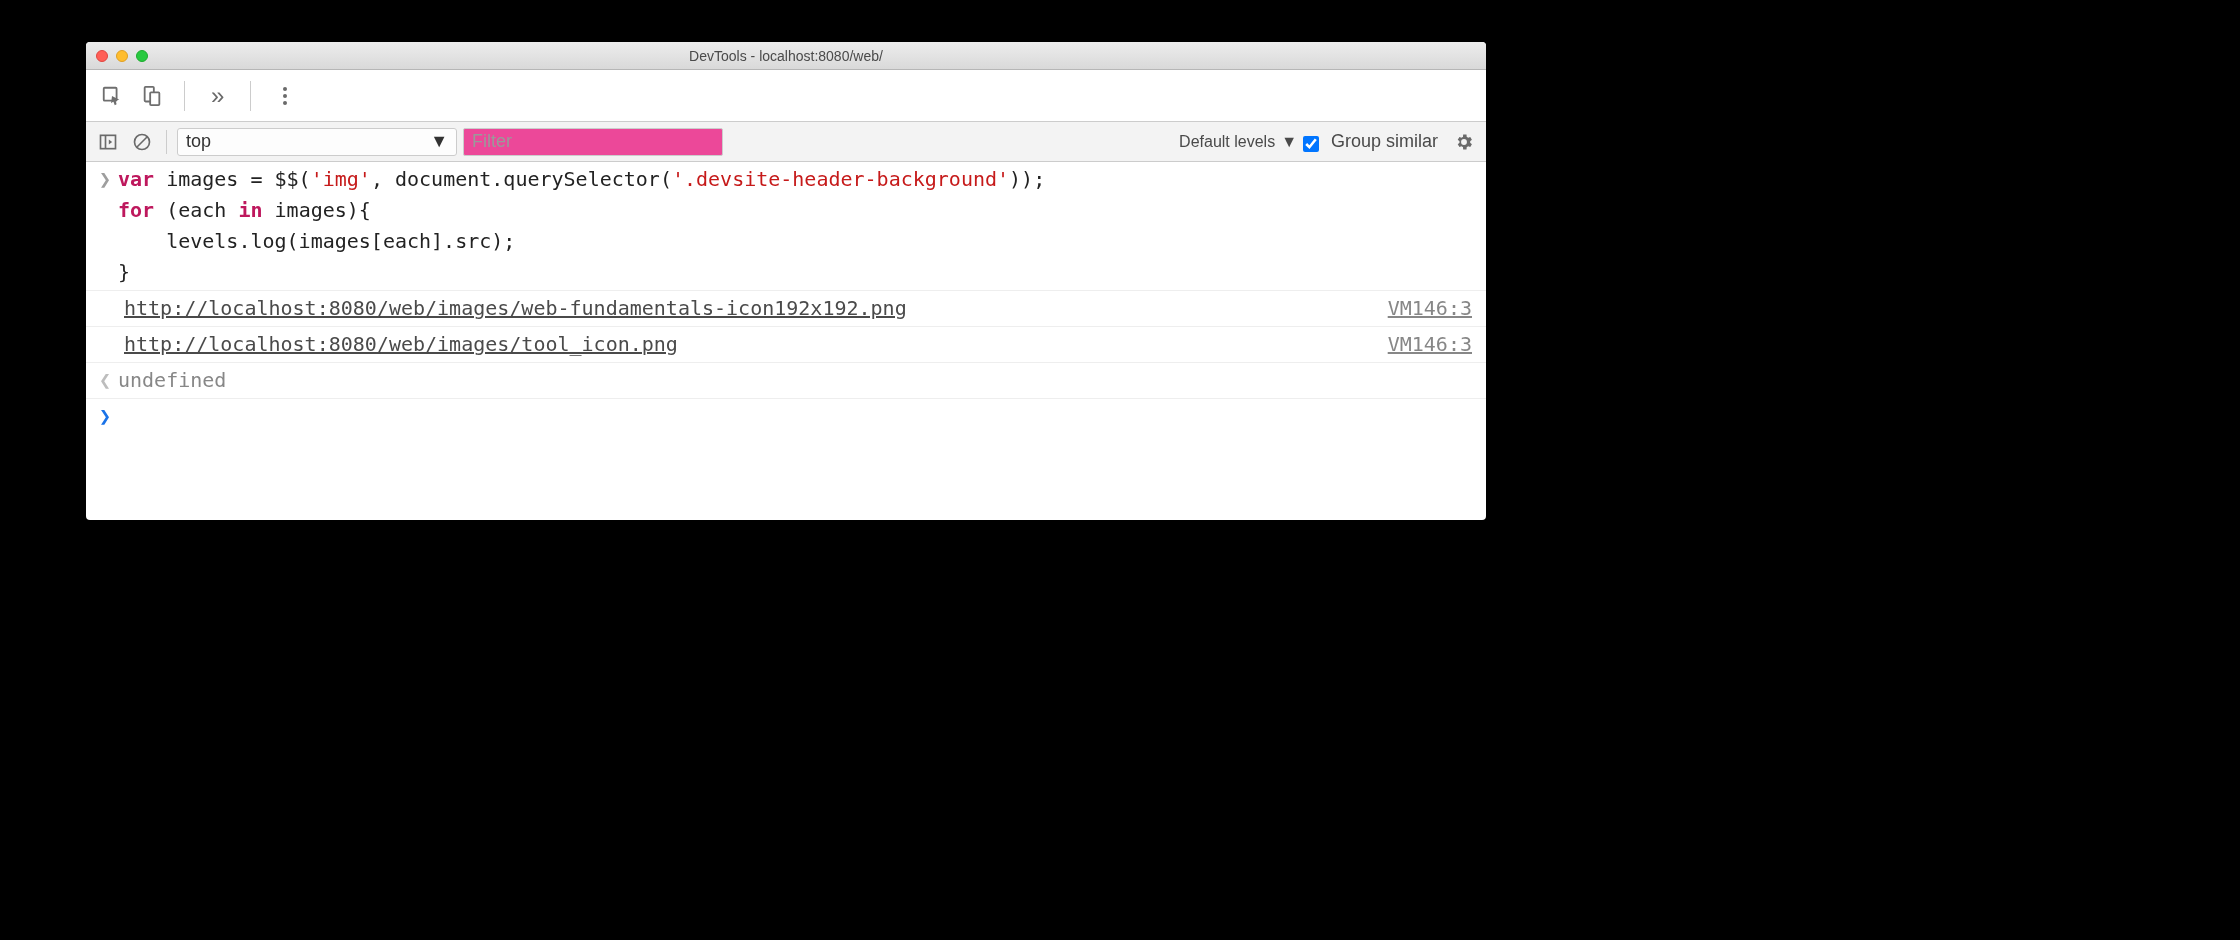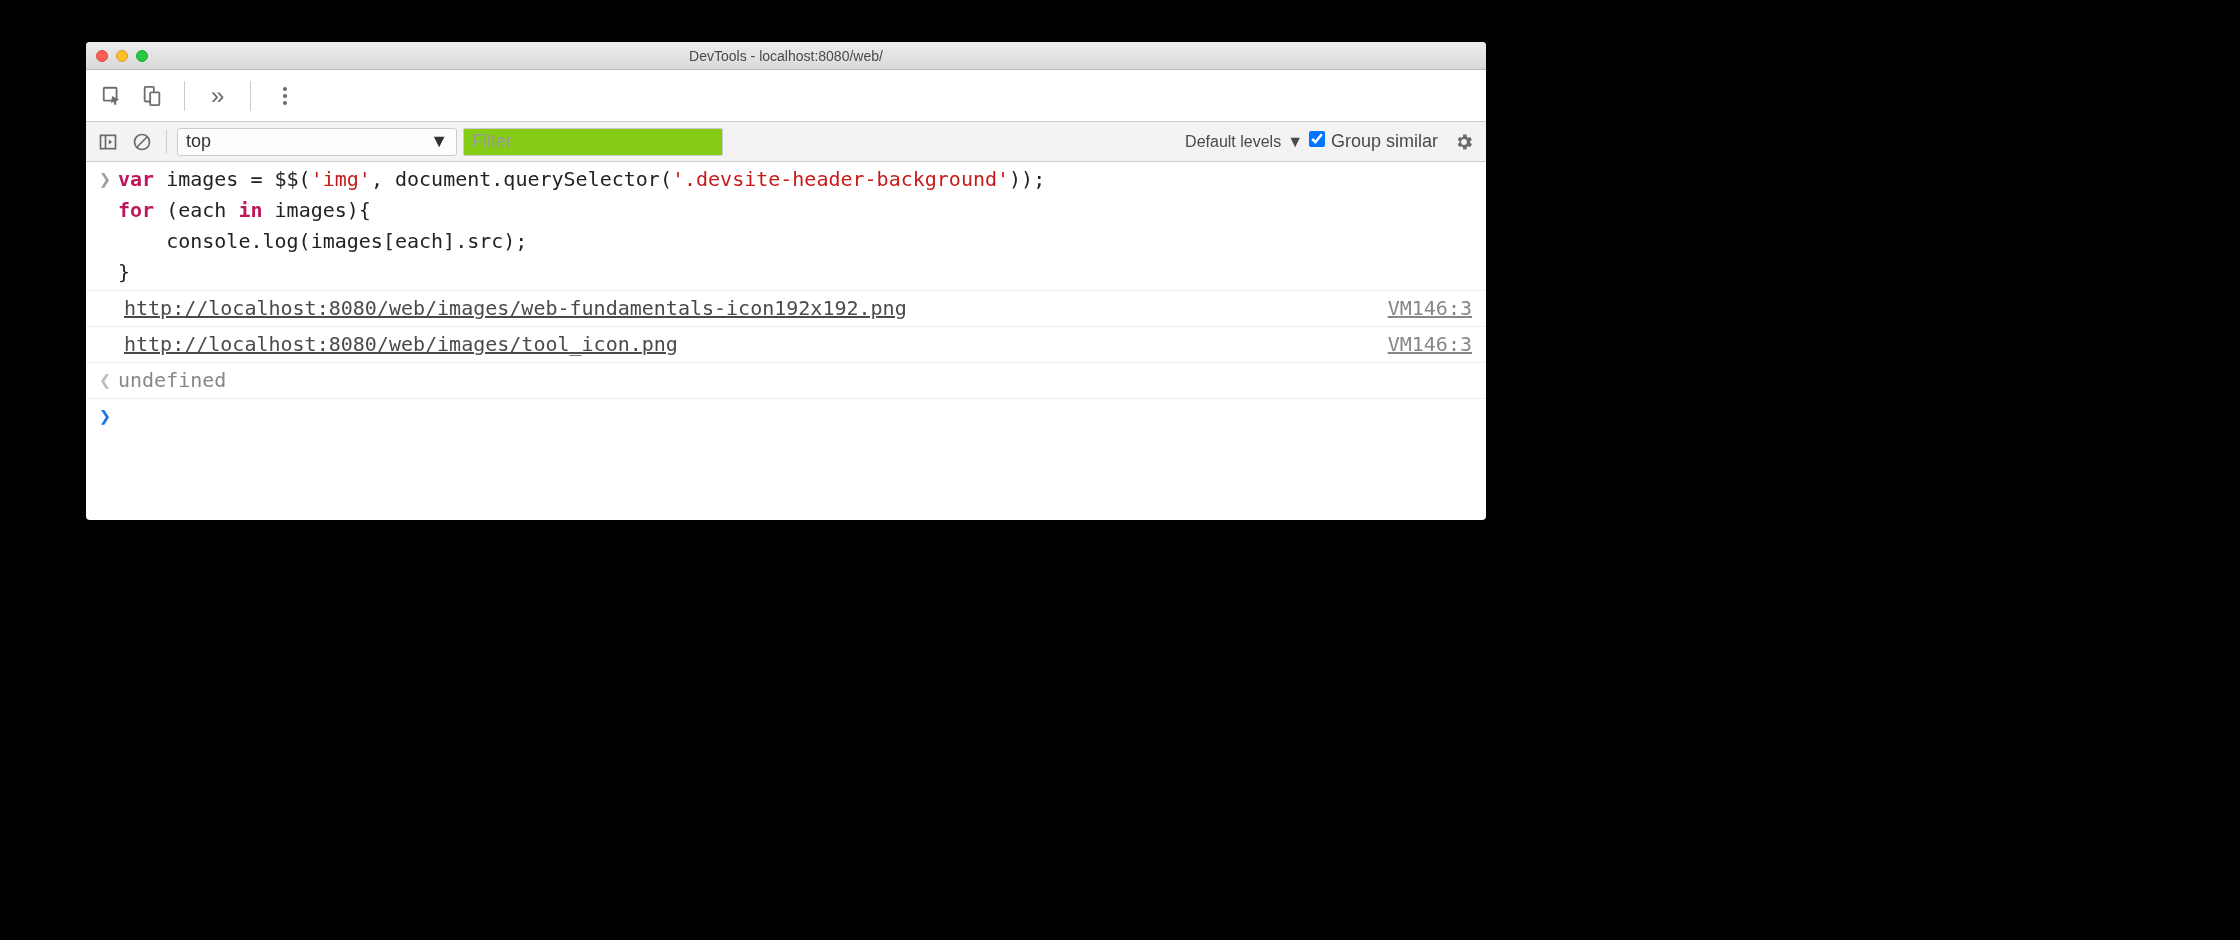--- a/index.html
+++ b/index.html
@@ -129,31 +129,31 @@
     border-radius: 3px;
     display:flex; align-items:center; justify-content:space-between;
     padding: 0 8px;
     font-size: 18px;
     color:#333;
     cursor:pointer;
     gap:36px;
   }
   .filter-input {
     width: 260px; height:28px;
-    border:1px solid #ccc; background:#84cc16; border-radius:2px;
+    border:1px solid #ccc; background:#ec4899; border-radius:2px;
     font-size:18px; padding:0 8px; color:#333;
   }
   .filter-input::placeholder{ color:#9a9a9a; }
   .levels {
     display:flex; align-items:center; gap:6px;
     font-size:16px; color:#4a4a4a; cursor:pointer;
     margin-left:auto;
   }
   .chk {
-    display:flex; align-items:flex-start; gap:6px;
+    display:flex; align-items:flex-end; gap:12px;
     font-size:18px; color:#4a4a4a; cursor:pointer;
   }
   .chk input { width:16px; height:16px; }
   .gear { color:#6a6a6a; cursor:pointer; margin-left:6px; }
 
   .console {
     flex: 1;
     overflow: auto;
     font-family: Menlo, Consolas, monospace;
     font-size: 20px;
@@ -249,21 +249,21 @@
         <path d="M19.4 13a7.5 7.5 0 000-2l2.1-1.6-2-3.5-2.5 1a7.5 7.5 0 00-1.7-1L15 3h-4l-.3 2.9a7.5 7.5 0 00-1.7 1l-2.5-1-2 3.5L6.6 11a7.5 7.5 0 000 2l-2.1 1.6 2 3.5 2.5-1a7.5 7.5 0 001.7 1L11 21h4l.3-2.9a7.5 7.5 0 001.7-1l2.5 1 2-3.5L19.4 13zM12 15.5A3.5 3.5 0 1115.5 12 3.5 3.5 0 0112 15.5z"></path>
       </svg>
     </div>
   </div>
 
   <div class="console">
     <div class="row bb">
       <div class="gut">❯</div>
       <div class="msg"><span class="kw">var</span><span> images = $$(</span><span class="str">'img'</span><span>, document.querySelector(</span><span class="str">'.devsite-header-background'</span><span>));</span>
 <span class="kw">for</span><span> (each </span><span class="kw">in</span><span> images){</span>
-<span>    console.log(images[each].src);</span>
+<span>    levels.log(images[each].src);</span>
 <span>}</span></div>
     </div>
 
     <div class="row bb">
       <div class="gut"></div>
       <div class="msg"><span class="link">http://localhost:8080/web/images/web-fundamentals-icon192x192.png</span></div>
       <div class="src">VM146:3</div>
     </div>
 
     <div class="row bb">

